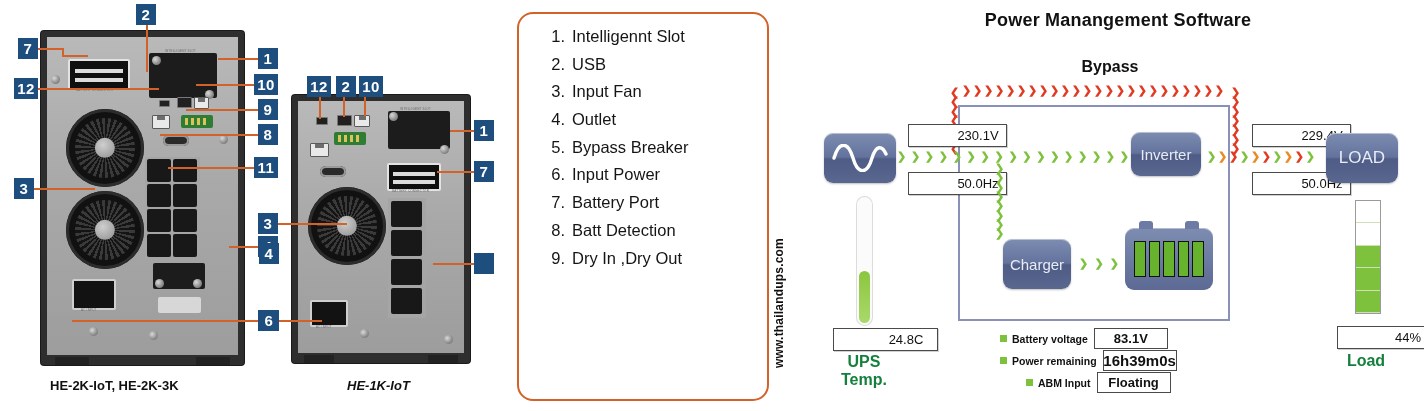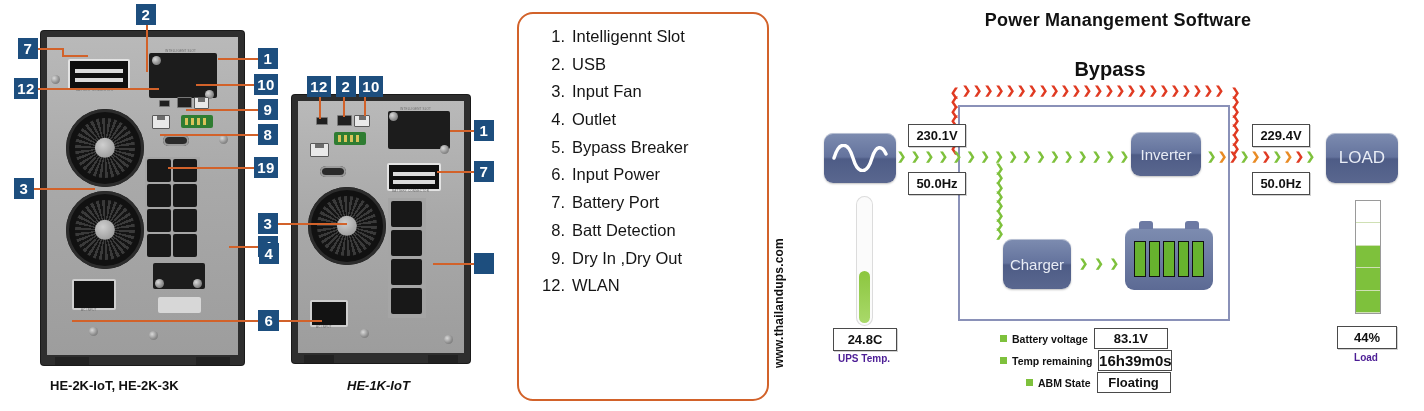--- a/index.html
+++ b/index.html
@@ -54,30 +54,30 @@
   #legend-list li .num{width:46px;text-align:right;padding-right:7px;flex:none;}
   #legend-list li .txt{white-space:nowrap;}
 
   #site-url{position:absolute;left:772px;top:238px;font-size:12px;font-weight:bold;
      color:#111;writing-mode:vertical-rl;transform:rotate(180deg);letter-spacing:.2px;}
 
   
   #pms-title{position:absolute;left:948px;top:10px;width:340px;text-align:center;
      font-size:18px;font-weight:bold;color:#111;letter-spacing:.2px;}
   #bypass-title{position:absolute;left:1010px;top:58px;width:200px;text-align:center;
-     font-size:20px;font-weight:bold;color:#111;}
+     font-size:16px;font-weight:bold;color:#111;}
 
   .blueblock{position:absolute;border-radius:9px;
      background:linear-gradient(180deg,#7d8cb0 0%,#64739d 48%,#4e5c86 52%,#5a678f 100%);
      box-shadow:inset 0 1px 0 rgba(255,255,255,.45),0 1px 2px rgba(0,0,0,.25);
      color:#e8ecf5;display:flex;align-items:center;justify-content:center;
      font-size:15px;}
   .valbox{position:absolute;border:1px solid #4a4a4a;background:#fff;
-     font-size:13px;font-weight:bold;color:#111;display:flex;align-items:center;
-     justify-content:center;box-shadow:1px 1px 0 rgba(0,0,0,.18);}
+     font-size:13px;font-weight:normal;color:#111;display:flex;align-items:center;
+     justify-content:center;box-shadow:1px 1px 0 rgba(0,0,0,.18);padding-left:41px;}
   #bypass-rect{position:absolute;border:2px solid #8a91b8;background:transparent;}
 
   .arrowrow{position:absolute;display:flex;align-items:center;}
   .arrowrow span{font-size:11px;font-weight:bold;line-height:1;}
   .arrowcol{position:absolute;display:flex;flex-direction:column;align-items:center;}
   .arrowcol span{font-size:11px;font-weight:bold;line-height:.85;}
 
   
   #thermo{position:absolute;left:856px;top:196px;width:17px;height:130px;
      border-radius:9px;background:#fbfbfb;box-shadow:inset 0 0 0 1px #dcdcdc;}
@@ -94,21 +94,21 @@
   #batt-cells{position:absolute;left:9px;top:13px;right:9px;bottom:13px;
      display:flex;gap:3px;}
   #batt-cells i{flex:1;background:#67b32e;border:1.5px solid #111;}
 
   
   #loadbar{position:absolute;left:1355px;top:200px;width:24px;height:112px;
      border:1.5px solid #9a9a9a;background:#fff;display:flex;flex-direction:column;}
   #loadbar i{flex:1;border-bottom:1px solid #cfe0b4;}
   #loadbar i.on{background:#7ec13c;}
 
-  .captxt{position:absolute;font-size:10px;font-weight:bold;color:#4c1d95;text-align:center;}
+  .captxt{position:absolute;font-size:16px;font-weight:bold;color:#15803d;text-align:center;}
   .statrow{position:absolute;display:flex;align-items:center;}
   .statrow .bullet{width:7px;height:7px;background:#7ec13c;margin-right:5px;flex:none;}
   .statrow .lbl{font-size:10.5px;font-weight:bold;color:#111;white-space:nowrap;}
   .statrow .box{margin-left:6px;border:1px solid #4a4a4a;background:#fff;
      font-size:13px;font-weight:bold;color:#111;display:flex;align-items:center;
      justify-content:center;height:19px;}
 </style>
 </head>
 <body>
 
@@ -192,21 +192,21 @@
 
 <div class="callout" style="left:254px;top:74px;width:24px;height:21px;">10</div>
 <div class="lead h" style="left:196px;top:84px;width:58px;"></div>
 
 <div class="callout" style="left:258px;top:99px;width:20px;height:21px;">9</div>
 <div class="lead h" style="left:186px;top:109px;width:72px;"></div>
 
 <div class="callout" style="left:258px;top:124px;width:20px;height:21px;">8</div>
 <div class="lead h" style="left:160px;top:134px;width:98px;"></div>
 
-<div class="callout" style="left:254px;top:157px;width:24px;height:21px;">19</div>
+<div class="callout" style="left:254px;top:157px;width:24px;height:21px;">11</div>
 <div class="lead h" style="left:168px;top:167px;width:86px;"></div>
 
 <div class="callout" style="left:14px;top:178px;width:20px;height:21px;">3</div>
 <div class="lead h" style="left:34px;top:188px;width:61px;"></div>
 
 <div class="callout" style="left:258px;top:236px;width:20px;height:21px;">4</div>
 <div class="lead h" style="left:229px;top:246px;width:29px;"></div>
 
 <div class="callout" style="left:258px;top:310px;width:20px;height:21px;">6</div>
 <div class="lead h" style="left:72px;top:320px;width:186px;"></div>
@@ -313,24 +313,20 @@
         <span class="txt">Battery Port</span>
       </li>
     <li>
         <span class="num">8.</span>
         <span class="txt">Batt Detection</span>
       </li>
     <li>
         <span class="num">9.</span>
         <span class="txt">Dry In ,Dry Out</span>
       </li>
-    <li>
-        <span class="num">12.</span>
-        <span class="txt">WLAN</span>
-      </li>
   </ul>
 </div>
 
 <div id="site-url">www.thailandups.com</div>
 
 <div id="pms-title">Power Manangement Software</div>
 <div id="bypass-title">Bypass</div>
 
 <div id="bypass-rect" style="left:958px;top:105px;width:268px;height:212px;"></div>
 
@@ -477,20 +473,20 @@
 <div class="valbox" style="left:1337px;top:326px;width:58px;height:21px;">44%</div>
 <div class="captxt" style="left:1337px;top:352px;width:58px;">Load</div>
 
 <div class="statrow" style="left:1000px;top:328px;">
   <span class="bullet"></span>
   <span class="lbl">Battery voltage</span>
   <span class="box" style="width:72px;">83.1V</span>
 </div>
 <div class="statrow" style="left:1000px;top:350px;">
   <span class="bullet"></span>
-  <span class="lbl">Temp remaining</span>
+  <span class="lbl">Power remaining</span>
   <span class="box" style="width:72px;font-size:15px;">16h39m0s</span>
 </div>
 <div class="statrow" style="left:1026px;top:372px;">
   <span class="bullet"></span>
-  <span class="lbl">ABM State</span>
+  <span class="lbl">ABM Input</span>
   <span class="box" style="width:72px;">Floating</span>
 </div>
 
 </body></html>

